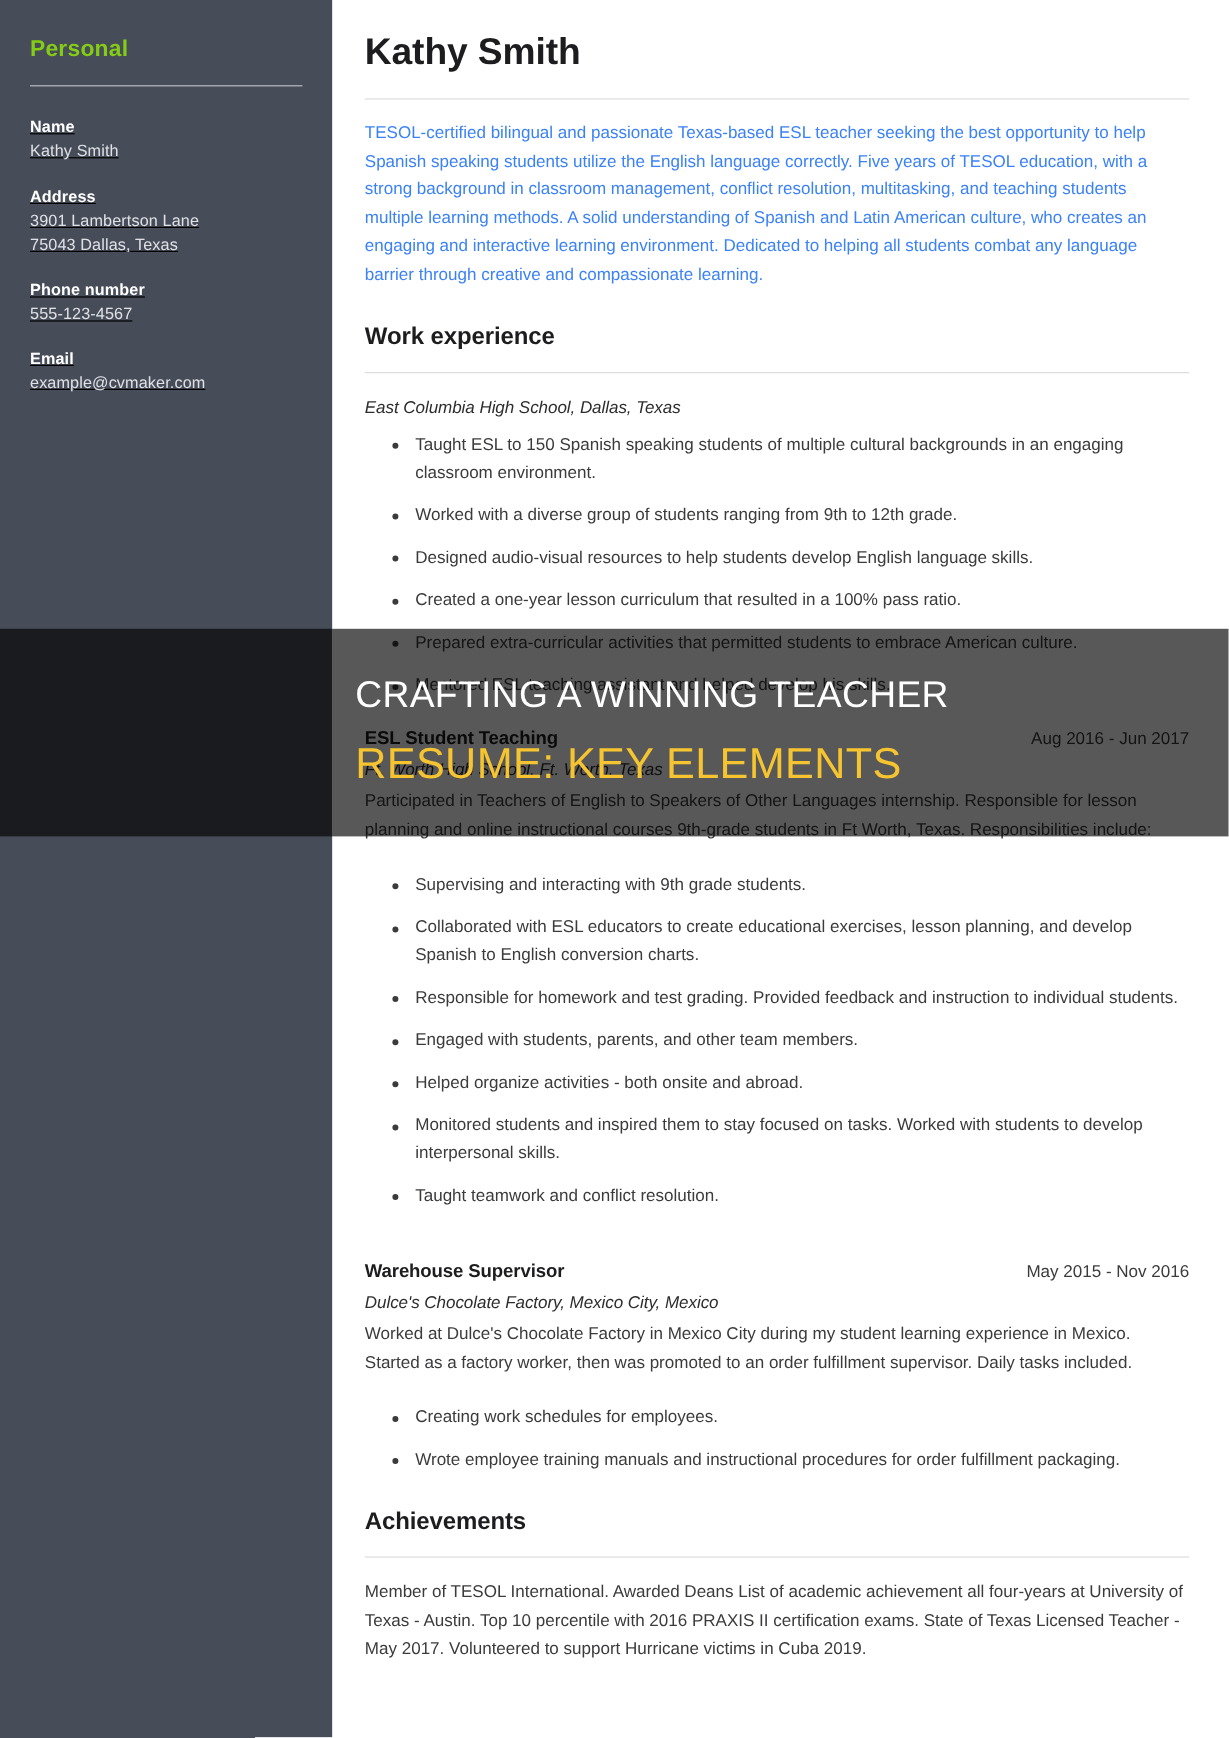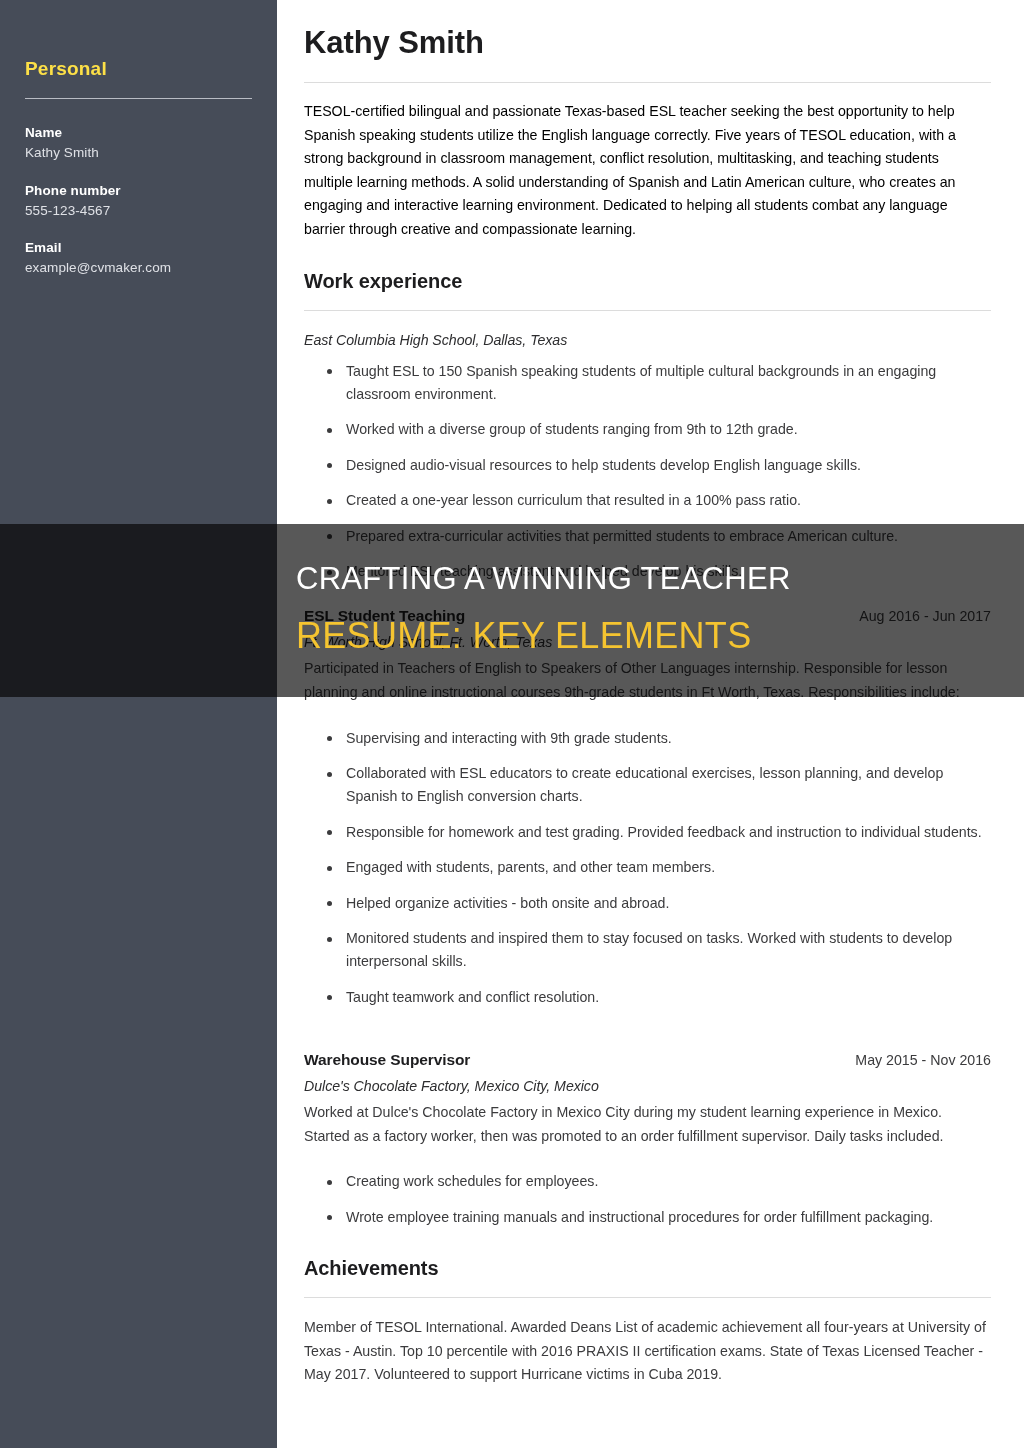--- a/index.html
+++ b/index.html
@@ -23,35 +23,35 @@
   #sidebar {
     position: absolute;
     left: 0; top: 0;
     width: 277px;
     height: 1448px;
     background: #464c58;
     padding: 0 25px;
   }
 
   .side-title {
-    color: #fde047;
+    color: #84cc16;
     font-size: 19px;
     font-weight: bold;
     letter-spacing: .2px;
-    padding-top: 58px;
+    padding-top: 31px;
   }
 
   .side-rule {
     height: 1px;
     background: #b9bcc4;
     margin-top: 18px;
     margin-bottom: 24px;
   }
 
-  .side-group { margin-bottom: 17px; }
+  .side-group { margin-bottom: 17px; text-decoration: underline; }
 
   .side-label {
     color: #ffffff;
     font-size: 13.5px;
     font-weight: bold;
     line-height: 20px;
     letter-spacing: .1px;
   }
 
   .side-value {
@@ -81,21 +81,21 @@
   }
 
   .rule {
     height: 1px;
     background: #dcdcdc;
     margin-top: 18px;
   }
 
   .profile {
     font-size: 14.2px;
-    color: #000000;
+    color: #3b82f6;
     line-height: 23.6px;
     margin-top: 17px;
   }
 
   h2.sec {
     font-size: 20px;
     font-weight: bold;
     color: #1d1d1f;
     letter-spacing: -.1px;
     margin-top: 28px;
@@ -220,20 +220,25 @@
 
   <aside id="sidebar">
     <div class="side-title">Personal</div>
     <div class="side-rule"></div>
 
     <div class="side-group">
       <div class="side-label">Name</div>
       <div class="side-value">Kathy Smith</div>
     </div>
 
+    <div class="side-group">
+      <div class="side-label">Address</div>
+      <div class="side-value">3901 Lambertson Lane</div>
+      <div class="side-value">75043 Dallas, Texas</div>
+    </div>
 
     <div class="side-group">
       <div class="side-label">Phone number</div>
       <div class="side-value">555-123-4567</div>
     </div>
 
     <div class="side-group">
       <div class="side-label">Email</div>
       <div class="side-value">example@cvmaker.com</div>
     </div>

